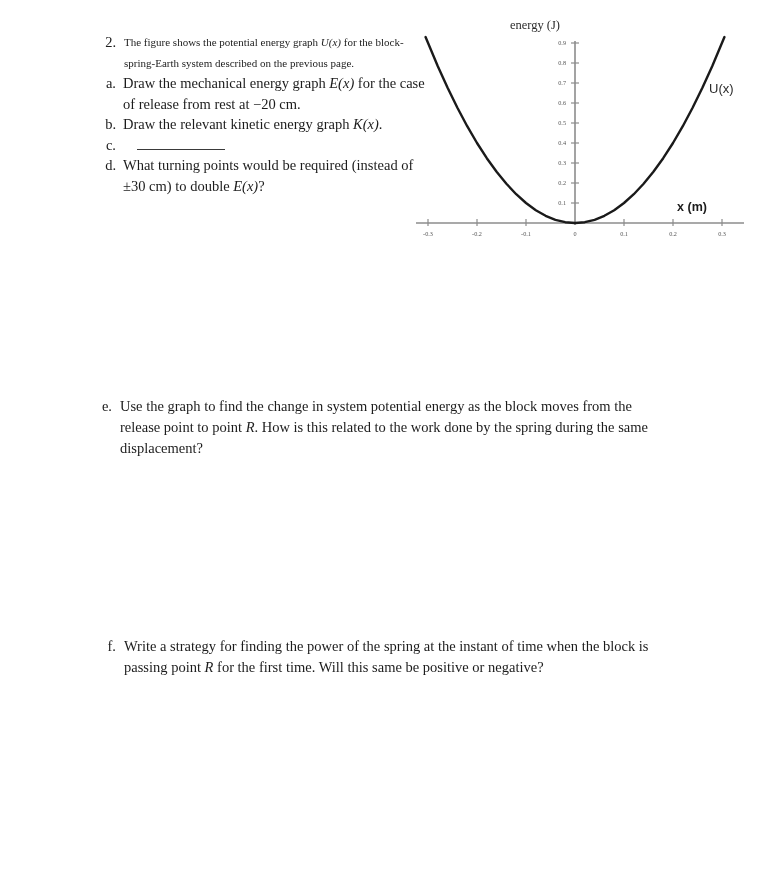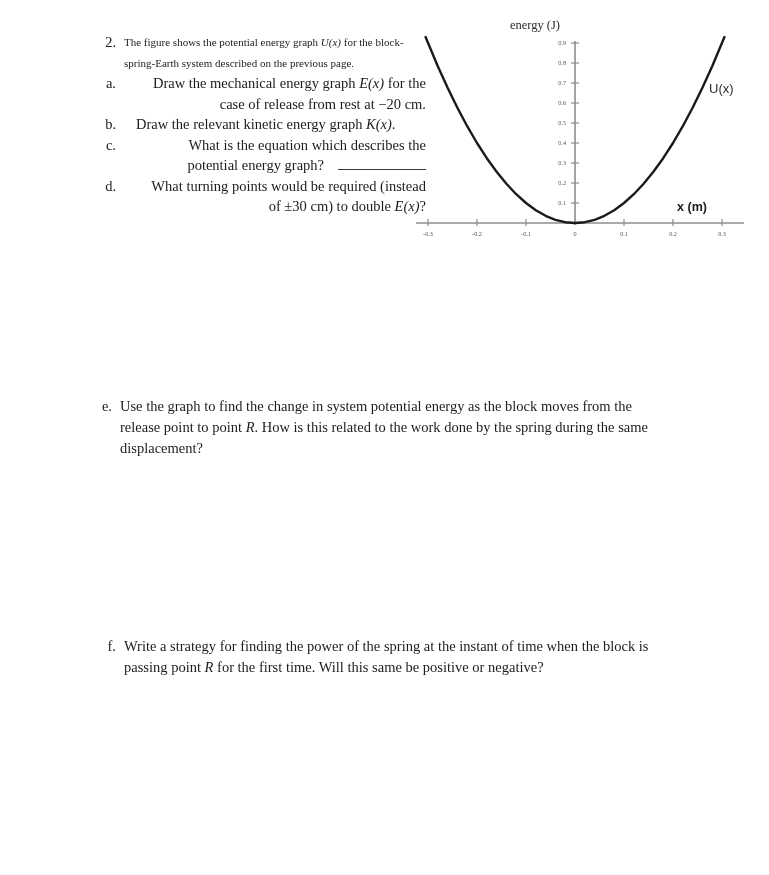--- a/index.html
+++ b/index.html
@@ -47,24 +47,23 @@
     align-items: flex-start;
   }
   .sub-letter {
     width: 20px;
     flex: 0 0 20px;
     text-align: right;
     font-size: 14.5px;
     line-height: 20.5px;
   }
   .sub-text {
-    margin-left: 20px;
-    font-size: 14.5px;
-    line-height: 20.5px;
-    text-align: right;
+    margin-left: 7px;
+    font-size: 14.5px;
+    line-height: 20.5px;
   }
   .mathit {
     font-style: italic;
   }
   .blank-line {
     display: inline-block;
     width: 88px;
     border-bottom: 1.6px solid #3a3a3a;
     height: 9px;
     margin-left: 14px;
@@ -147,21 +146,21 @@
       <div class="sub-text"><span>Draw the mechanical energy graph </span><span class="mathit">E(x)</span><span> for the case of release from rest at −20 cm.</span></div>
     </div>
 
     <div class="sub-row">
       <div class="sub-letter">b.</div>
       <div class="sub-text"><span>Draw the relevant kinetic energy graph </span><span class="mathit">K(x)</span><span>.</span></div>
     </div>
 
     <div class="sub-row">
       <div class="sub-letter">c.</div>
-      <div class="sub-text"><span>What is the equation which describes the potential energy graph?</span><span class="blank-line"></span></div>
+      <div class="sub-text"><span class="blank-line"></span></div>
     </div>
 
     <div class="sub-row">
       <div class="sub-letter">d.</div>
       <div class="sub-text"><span>What turning points would be required (instead of ±30 cm) to double </span><span class="mathit">E(x)</span><span>?</span></div>
     </div>
 
   </div>
 </div>
 

